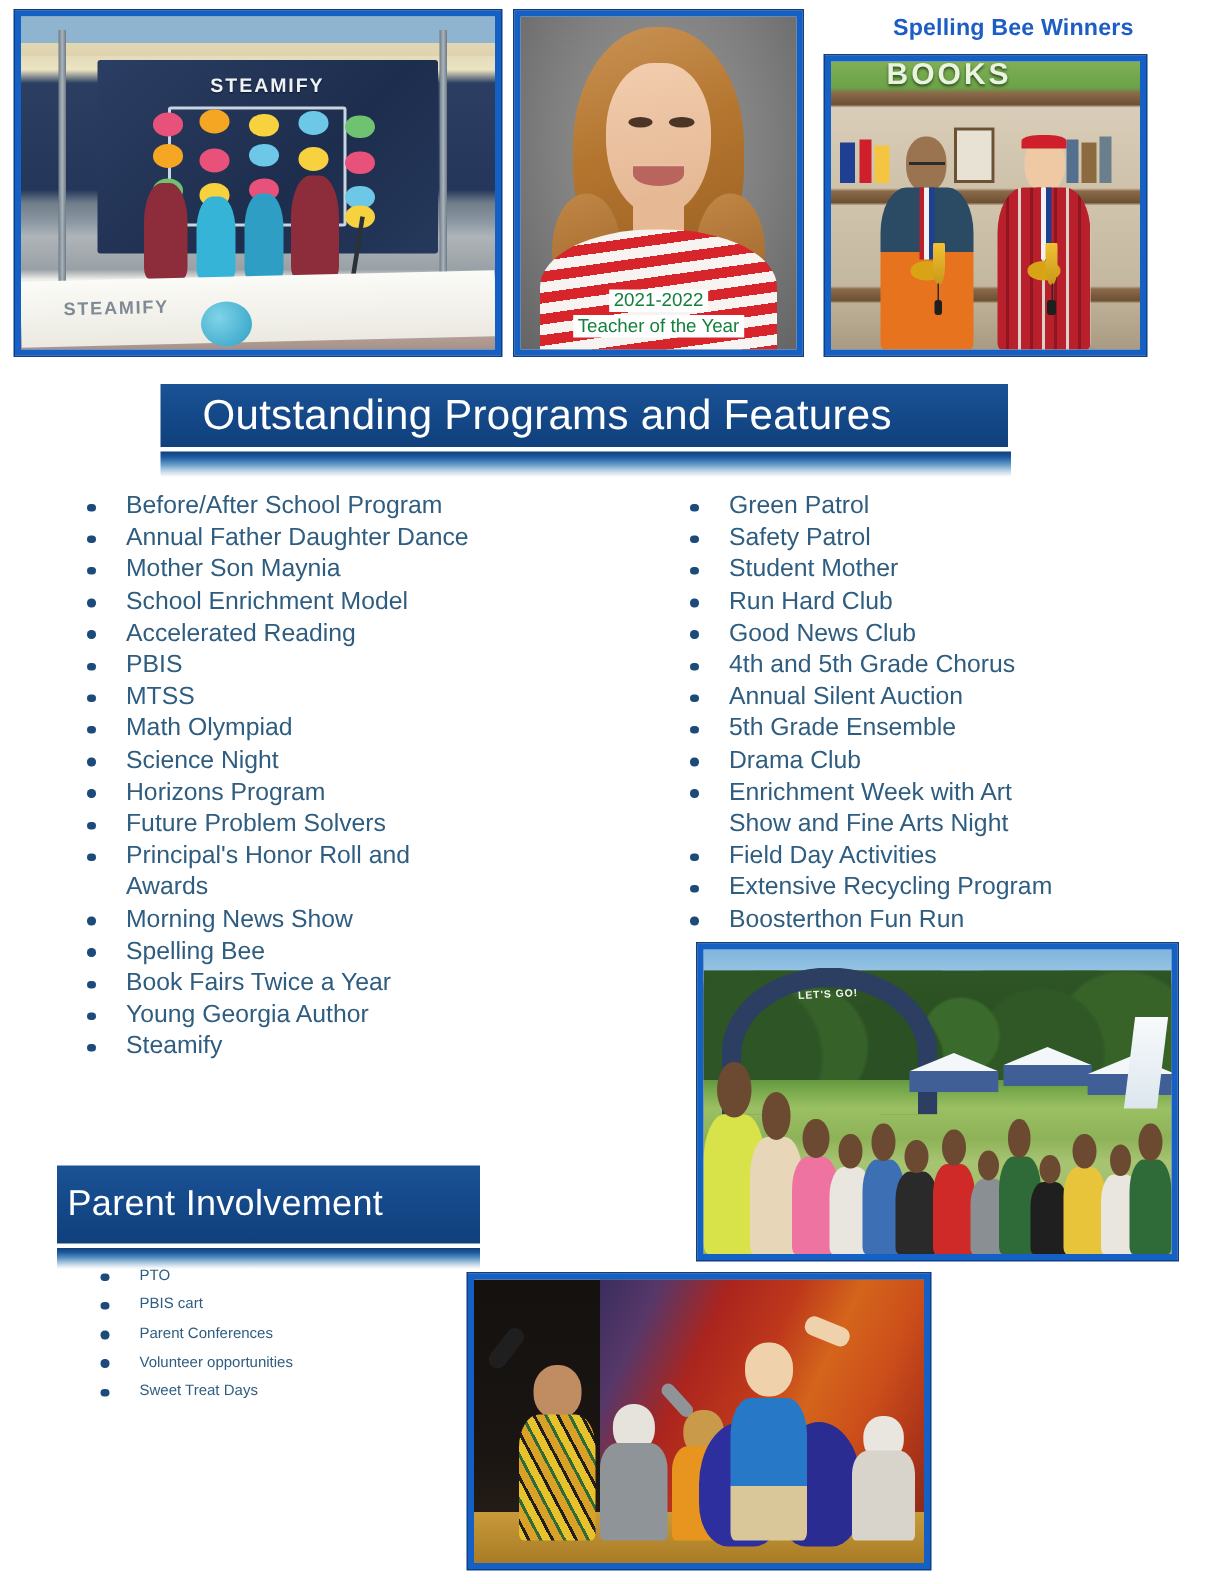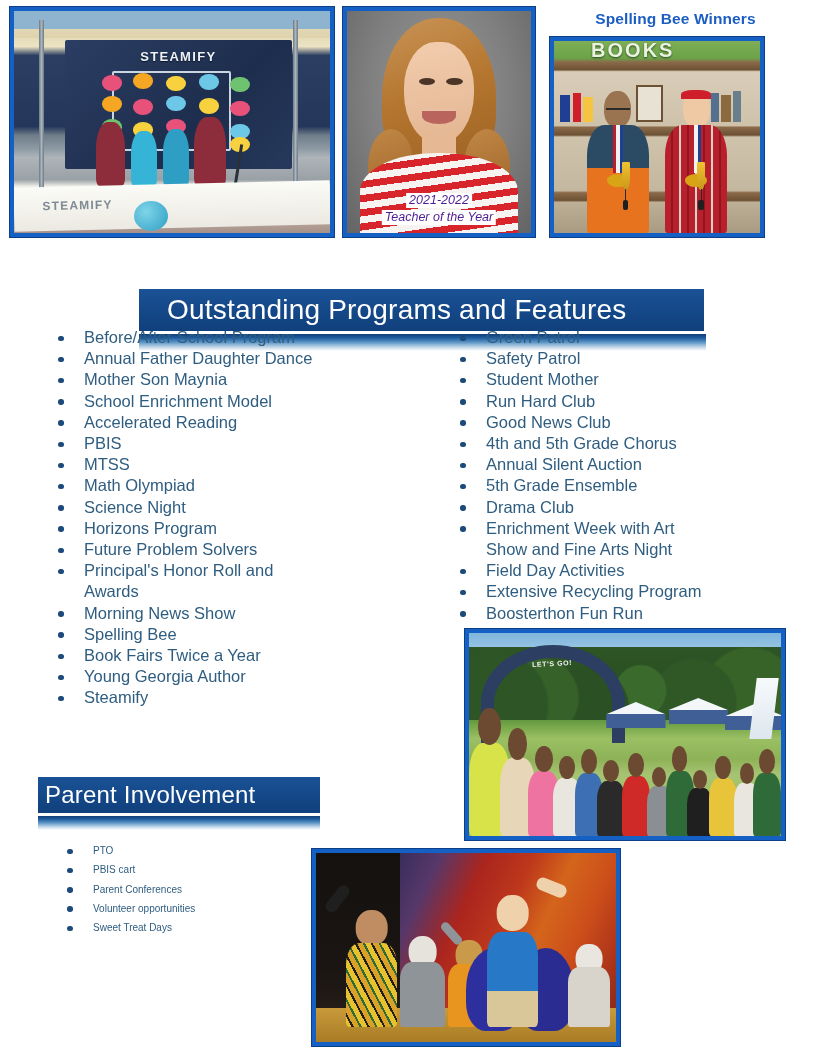--- a/index.html
+++ b/index.html
@@ -139,28 +139,27 @@
   }
   .portrait-shirt {
     position:absolute; left:7%; bottom:0; width:86%; height:36%;
     border-radius:48% 48% 0 0;
     background: repeating-linear-gradient(172deg,
       #d8242b 0px, #d8242b 7px, #f6f3f0 7px, #f6f3f0 14px);
   }
   .caption-box {
     position:absolute;
     background:#ffffff;
-    color:#4c1d95;
+    color:#15803d;
     font-family:"Liberation Sans", sans-serif;
     font-size:12.5px;
     line-height:15px;
     text-align:center;
     padding:0 3px;
     white-space:nowrap;
-    font-style:italic;
   }
   #caption-year { left:50%; transform:translateX(-50%); top:182px; }
   #caption-title { left:50%; transform:translateX(-50%); top:199px; }
 
   
   #photo-spelling { left: 550px; top: 37px; width: 214px; height: 200px; }
   .library-bg {
     position:absolute; inset:0;
     background: linear-gradient(to bottom,
       #7fae56 0%, #6ba348 9%,
@@ -332,31 +331,31 @@
     align-items:center;
   }
   .heading-underline {
     height:17px;
     background: linear-gradient(to bottom,
       #123f77 0%, #1d5b9e 22%, #5a93c4 48%,
       #a8c7df 70%, #dbe7f1 86%, #ffffff 100%);
     margin-top:3px;
   }
 
-  #heading-programs { left:139px; top:256px;margin-top:33px; }
+  #heading-programs { left:107px; top:256px; }
   #heading-programs .heading-bar {
     width:565px; height:42px;
     font-size:28px;
     padding-left:28px;
   }
   #heading-programs .heading-underline { width:567px; }
 
   #heading-parent { left:38px; top:777px; }
   #heading-parent .heading-bar {
-    width:282px; height:36px;
+    width:282px; height:52px;
     font-size:24px;
     padding-left:7px;
   }
   #heading-parent .heading-underline { width:282px; height:14px; }
 
   #title-spelling {
     position:absolute; left:543px; top:10px; width:265px;
     text-align:center;
     color:#1d5ec4;
     font-family:"Liberation Sans", sans-serif;

